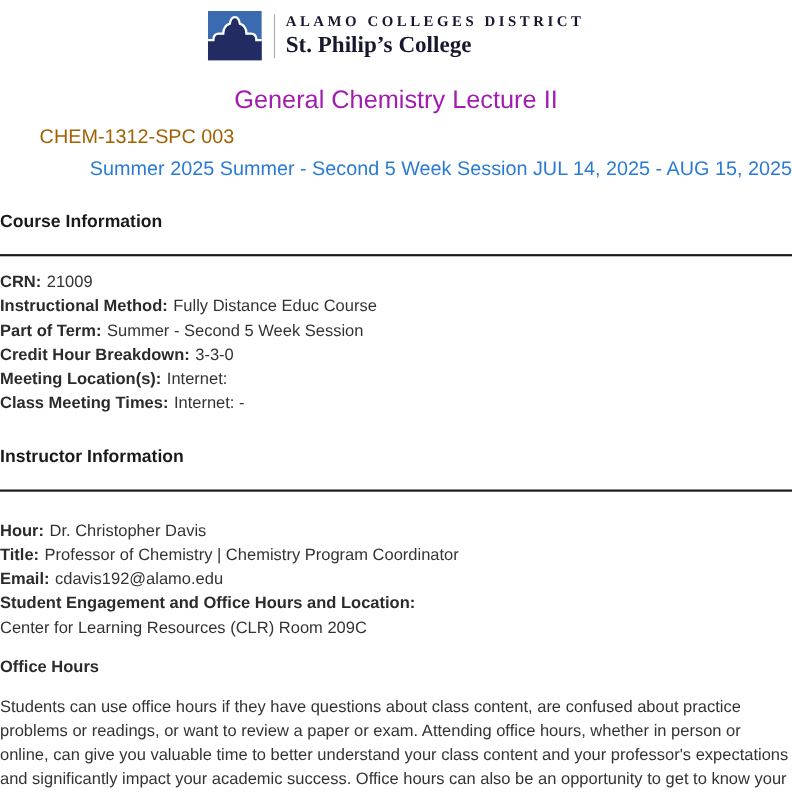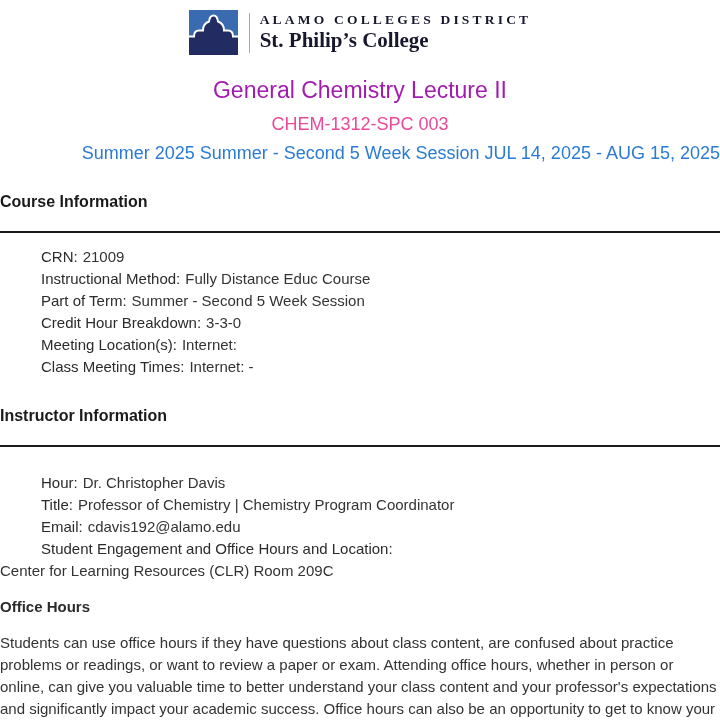--- a/index.html
+++ b/index.html
@@ -51,23 +51,23 @@
     margin: 22px 0 0 0;
     font-size: 23px;
     font-weight: 400;
     color: #a21caf;
     text-align: center;
     line-height: 27px;
   }
   .course-code {
     margin-top: 10px;
     font-size: 18px;
-    color: #ec4899;
-    text-align: center;
+    color: #a16207;
     line-height: 21px;
+    padding-left: 36px;
   }
   .term-line {
     margin-top: 8px;
     font-size: 18px;
     color: #2b7bd4;
     text-align: right;
     line-height: 21px;
   }
 
   
@@ -76,21 +76,21 @@
     font-size: 16px;
     font-weight: bold;
     color: #1a1a1a;
     padding-bottom: 20px;
     border-bottom: 2px solid #1a1a1a;
     line-height: 19px;
   }
   .fields { margin-top: 13px; }
   .fields.wide-gap { margin-top: 25px; }
   .field-line { line-height: 22px; }
-  .field-label { font-weight: normal; color: #2b2b2b; margin-left: 41px; }
+  .field-label { font-weight: bold; color: #2b2b2b; }
   .field-value { margin-left: 5px; }
   .field-value:empty { margin-left: 0; }
   .plain-line { line-height: 22px; }
 
   .subheading {
     margin-top: 14px;
     font-weight: bold;
     color: #2b2b2b;
     line-height: 22px;
   }

